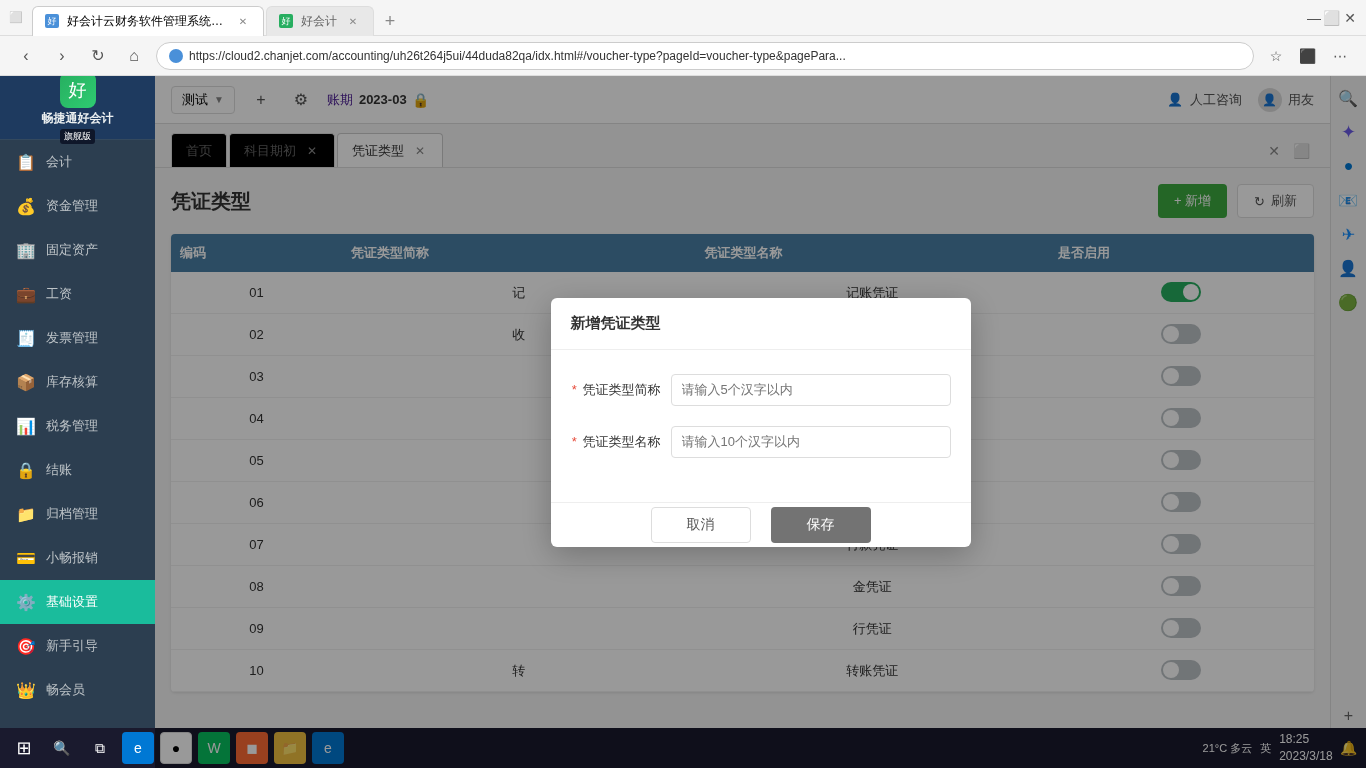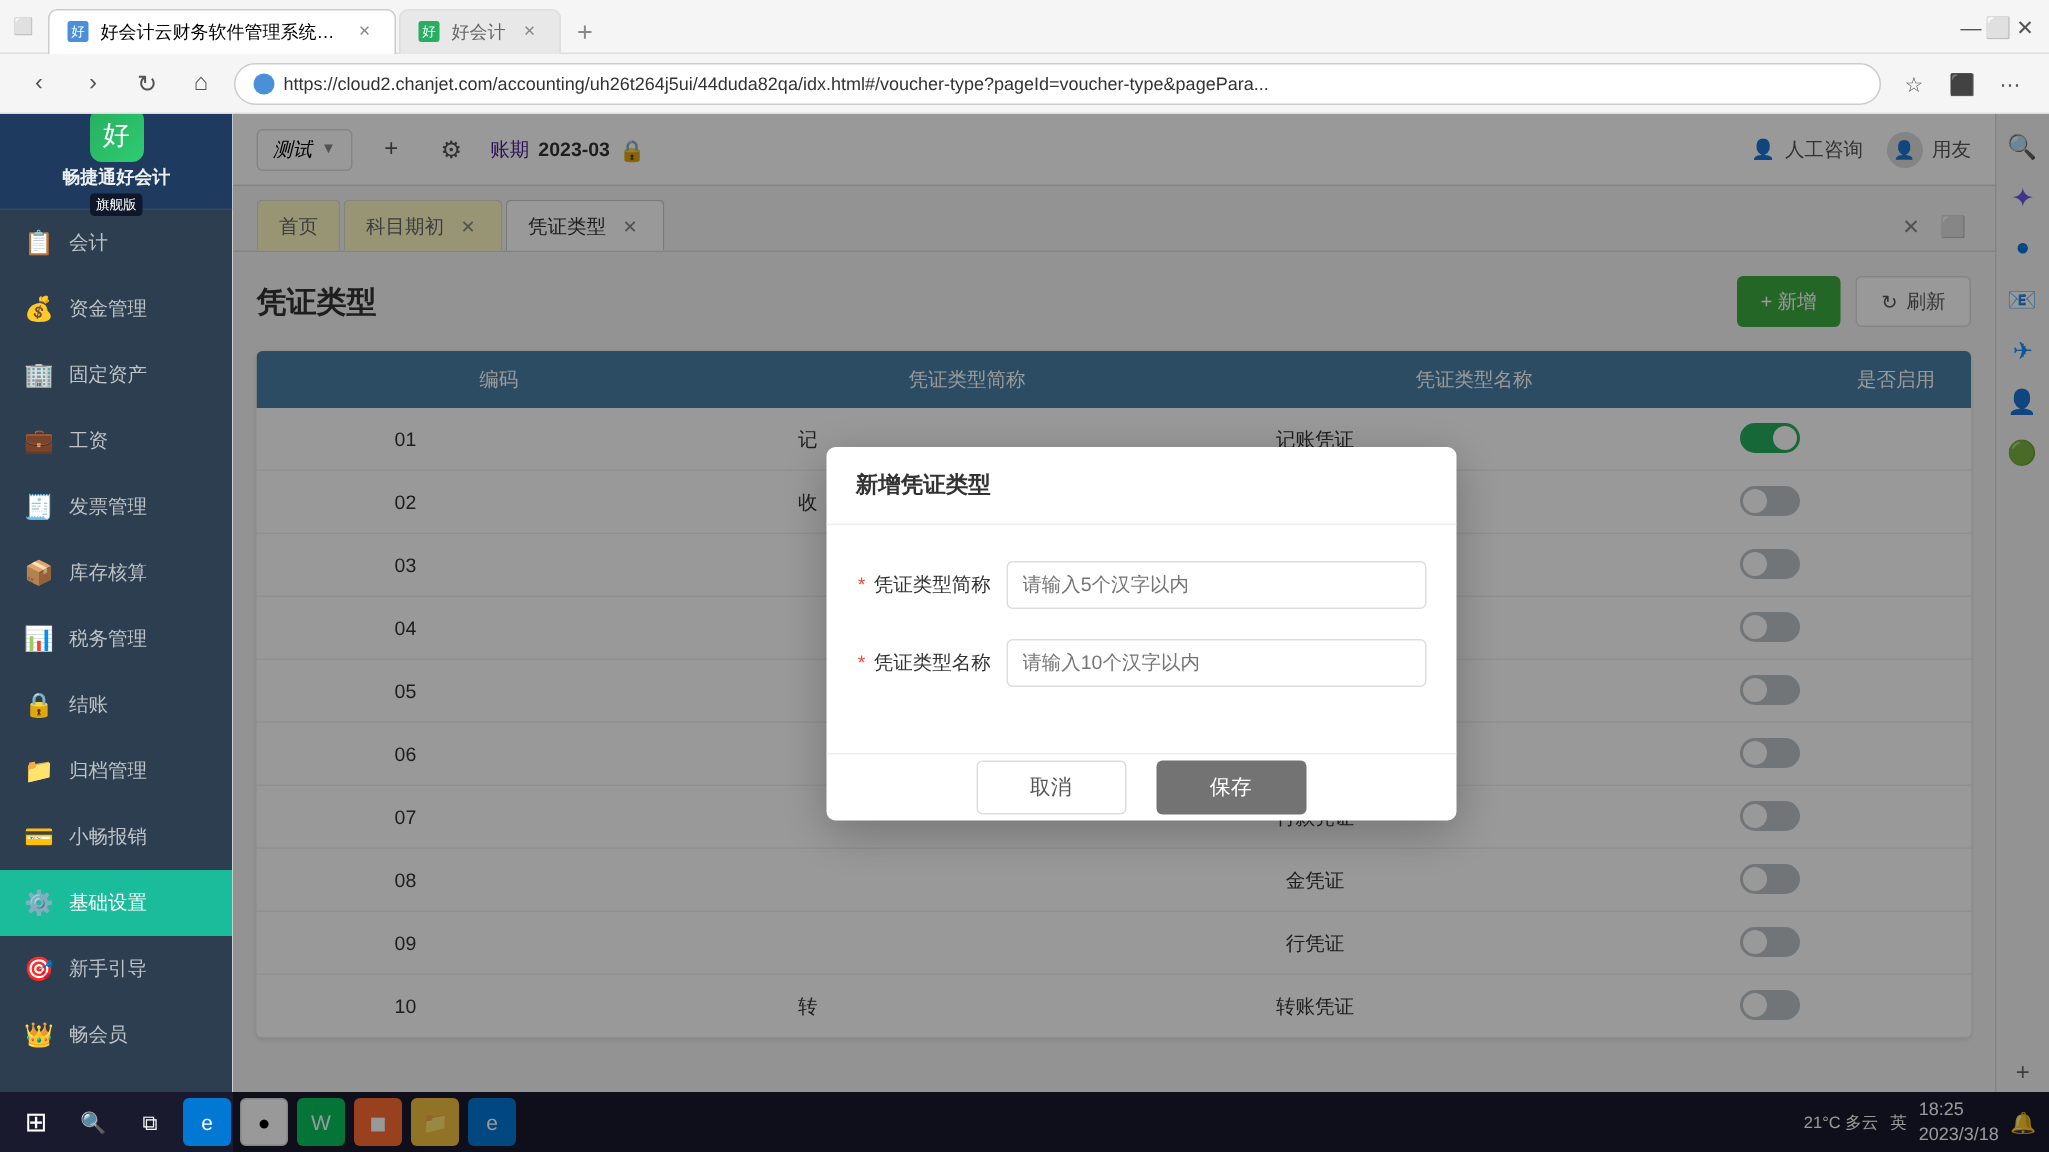--- a/index.html
+++ b/index.html
@@ -106,21 +106,20 @@
     }
     .workspace-selector {
       display: flex;
       align-items: center;
       gap: 6px;
       padding: 4px 10px;
       border: 1px solid #ddd;
       border-radius: 4px;
       cursor: pointer;
       font-size: 13px;
-      font-style: italic;
     }
     .workspace-selector .arrow { font-size: 10px; color: #888; }
     .top-nav-btn { width: 28px; height: 28px; display: flex; align-items: center; justify-content: center; cursor: pointer; color: #555; font-size: 16px; border-radius: 4px; }
     .period-info { display: flex; align-items: center; gap: 6px; font-size: 13px; color: #333; }
     .period-label { color: #4c1d95; }
     .period-value { font-weight: bold; color: #333; }
     .top-nav-right { margin-left: auto; display: flex; align-items: center; gap: 16px; }
     .consult-btn { display: flex; align-items: center; gap: 6px; font-size: 13px; color: #555; cursor: pointer; }
     .user-btn { display: flex; align-items: center; gap: 6px; font-size: 13px; color: #555; cursor: pointer; }
     .user-avatar { width: 24px; height: 24px; background: #ddd; border-radius: 50%; display: flex; align-items: center; justify-content: center; font-size: 12px; color: #888; }
@@ -139,21 +138,21 @@
       height: 34px;
       padding: 0 14px;
       display: flex;
       align-items: center;
       gap: 8px;
       border: 1px solid #ddd;
       border-bottom: none;
       border-radius: 4px 4px 0 0;
       cursor: pointer;
       font-size: 13px;
-      background: #fef9c3;
+      background: #000000;
       color: #666;
     }
     .content-tab.active { background: #fff; color: #333; border-color: #ccc; }
     .content-tab-close { font-size: 12px; color: #888; width: 16px; height: 16px; display: flex; align-items: center; justify-content: center; border-radius: 50%; }
     .tab-area-actions { margin-left: auto; display: flex; align-items: center; gap: 4px; padding-bottom: 4px; }
     .tab-action-btn { width: 24px; height: 24px; display: flex; align-items: center; justify-content: center; cursor: pointer; color: #888; font-size: 14px; }
 
     
     .page-content { flex: 1; overflow: auto; background: #f5f5f5; padding: 16px; }
     .page-header {
@@ -187,21 +186,21 @@
       cursor: pointer;
       font-size: 13px;
       display: flex;
       align-items: center;
       gap: 6px;
     }
 
     
     .data-table { width: 100%; background: #fff; border-collapse: collapse; border-radius: 4px; overflow: hidden; box-shadow: 0 1px 3px rgba(0,0,0,0.1); }
     .data-table thead { background: #4a7fa5; }
-    .data-table thead th { color: white; padding: 10px 24px; text-align: right; font-size: 13px; font-weight: normal; }
+    .data-table thead th { color: white; padding: 10px 9px; text-align: left; font-size: 13px; font-weight: bold; }
     .data-table tbody tr { border-bottom: 1px solid #f0f0f0; }
     .data-table tbody td { padding: 10px 16px; text-align: center; font-size: 13px; color: #333; }
 
     
     .toggle {
       width: 40px;
       height: 20px;
       border-radius: 10px;
       display: inline-flex;
       align-items: center;

